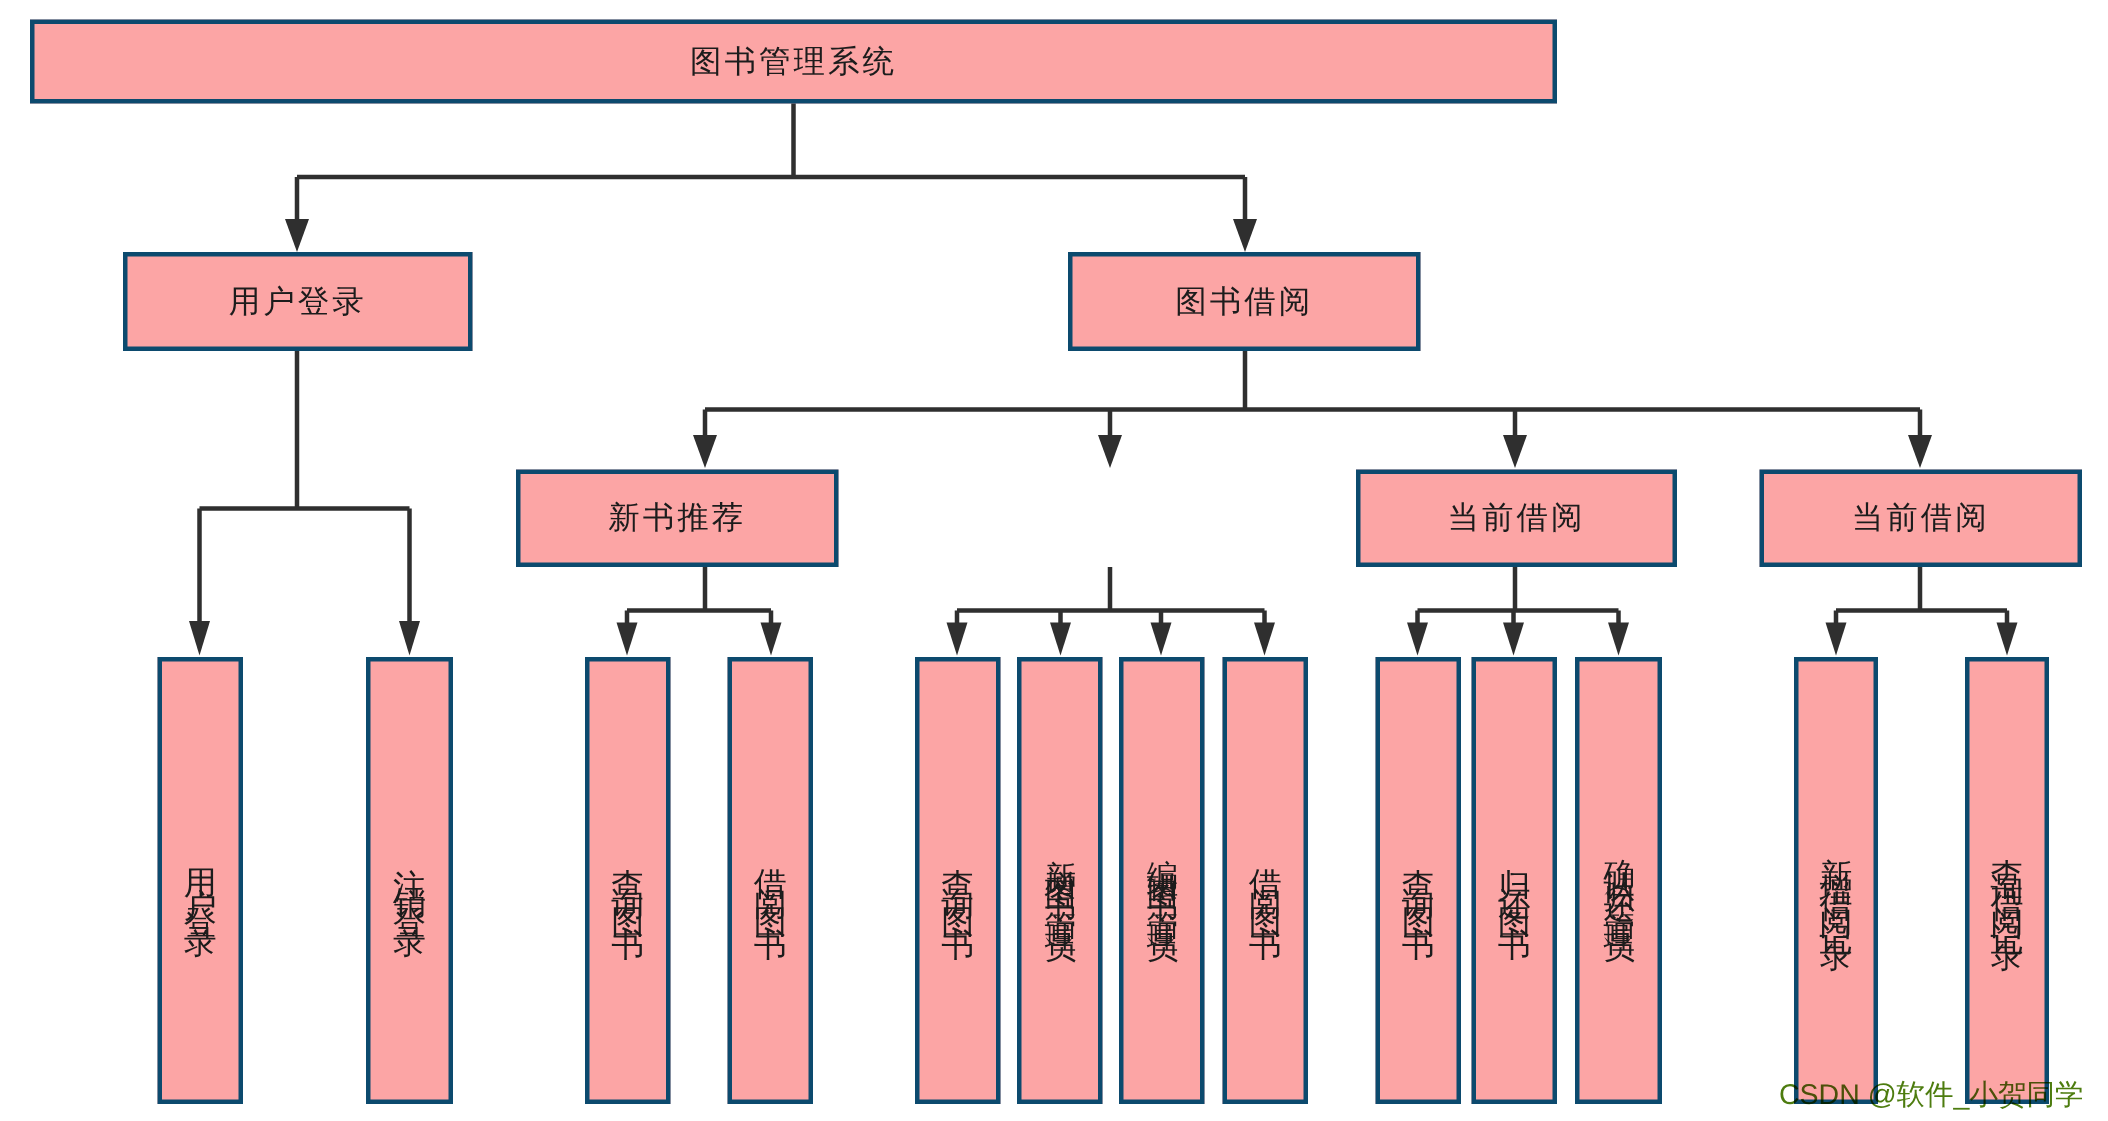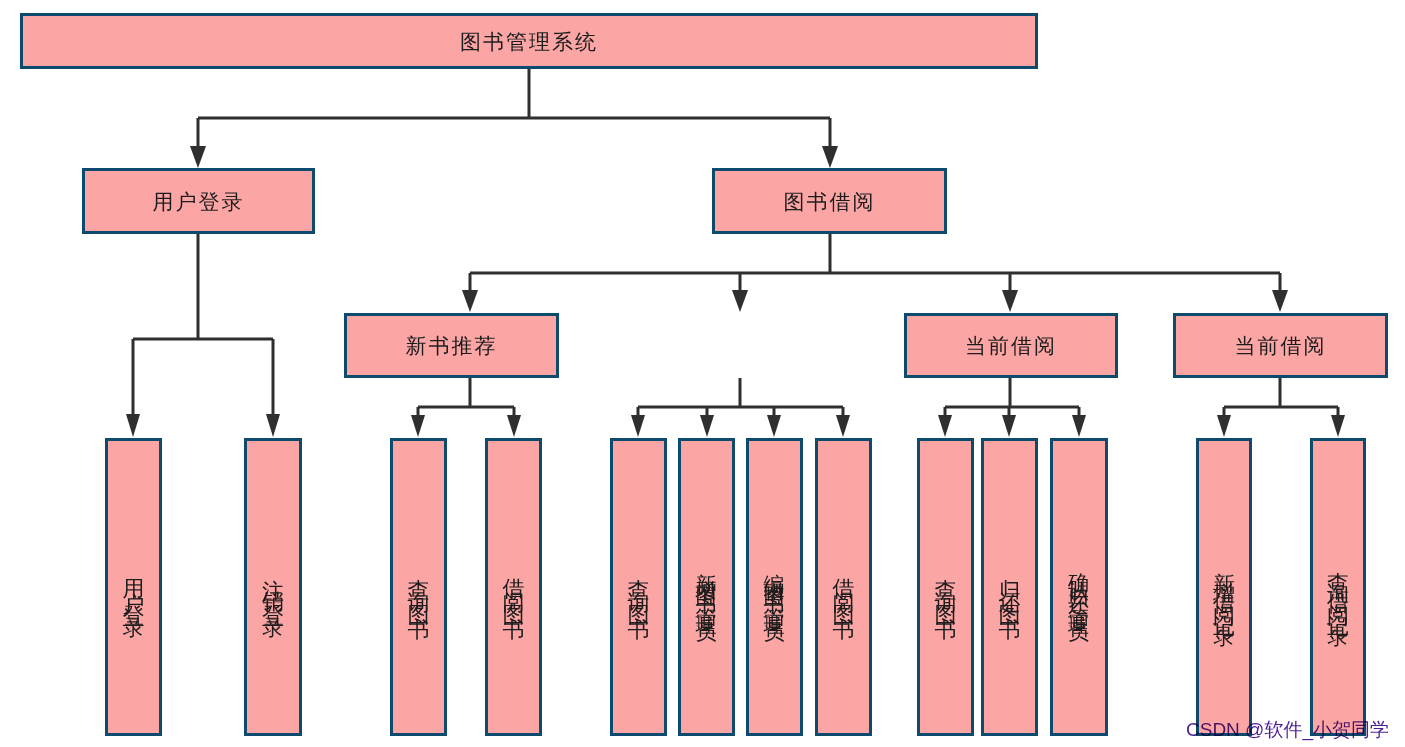--- a/index.html
+++ b/index.html
@@ -32,21 +32,21 @@
     font-size:22px;
     letter-spacing:13px;
     line-height:1;
   }
   .sp6{letter-spacing:11px;}
   .sp9{letter-spacing:7px;font-size:21px;}
   .watermark{
     position:absolute;
     left:1186px;top:717px;
     font-size:19px;
-    color:#4c1d95;
+    color:#4d7c0f;
     letter-spacing:0px;
     z-index:3;
     mix-blend-mode:multiply;
     white-space:nowrap;
   }
 </style>
 </head>
 <body>
 
 <div class="canvas">

